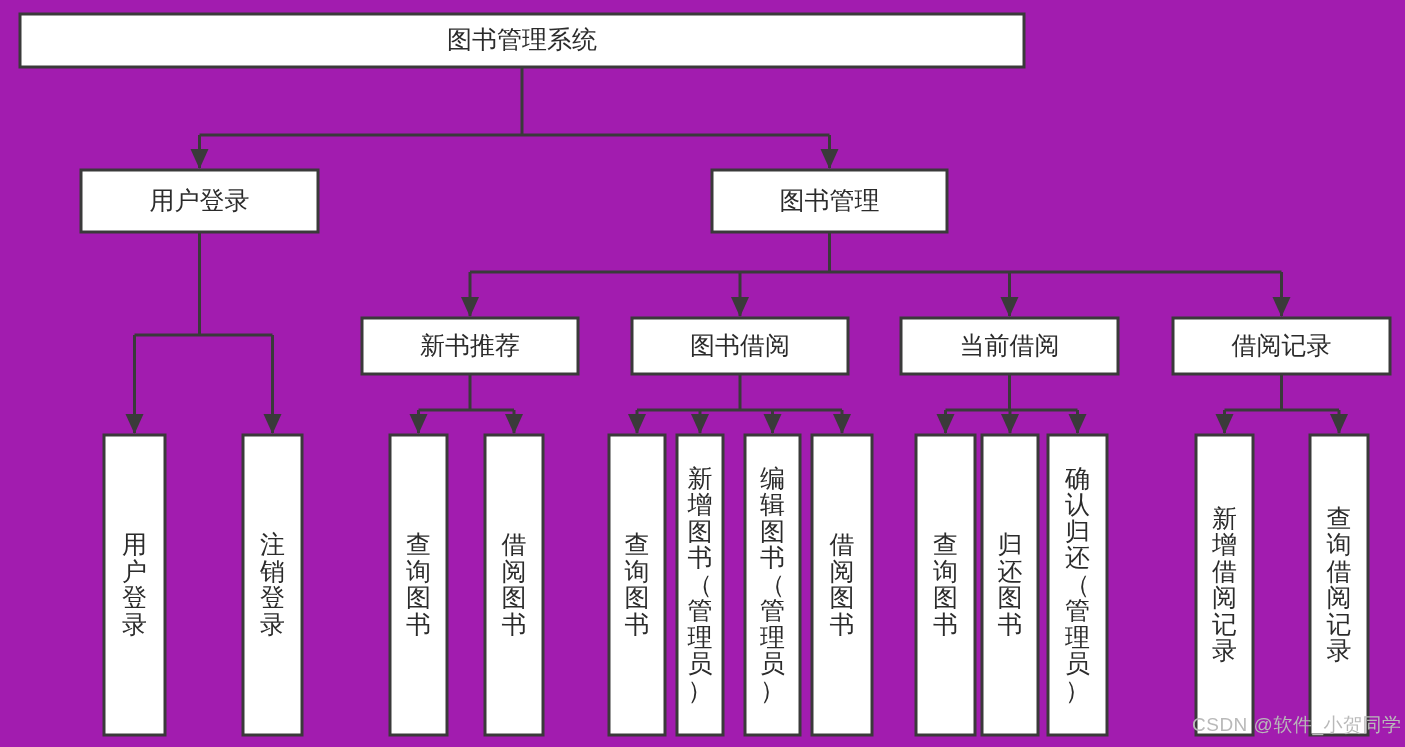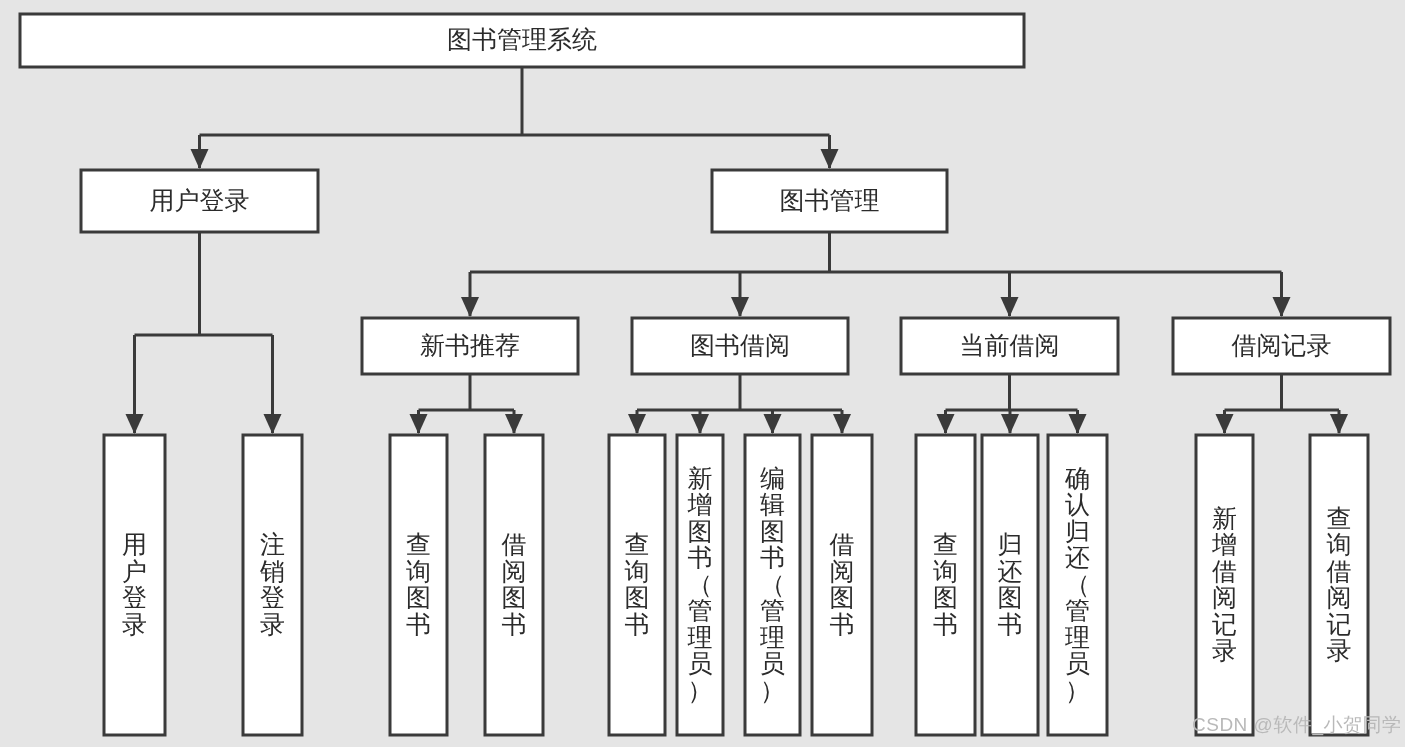--- a/index.html
+++ b/index.html
@@ -10,21 +10,21 @@
   body {
     width: 1405px;
     height: 747px;
     font-family: "Liberation Sans", "DejaVu Sans", sans-serif;
     overflow: hidden;
   }
   #diagram-root {
     position: relative;
     width: 1405px;
     height: 747px;
-    background: #e5e5e5;
+    background: #a21caf;
   }
   svg.diagram-canvas {
     position: absolute;
     left: 0;
     top: 0;
     width: 1405px;
     height: 747px;
     display: block;
   }
   .node-box {

